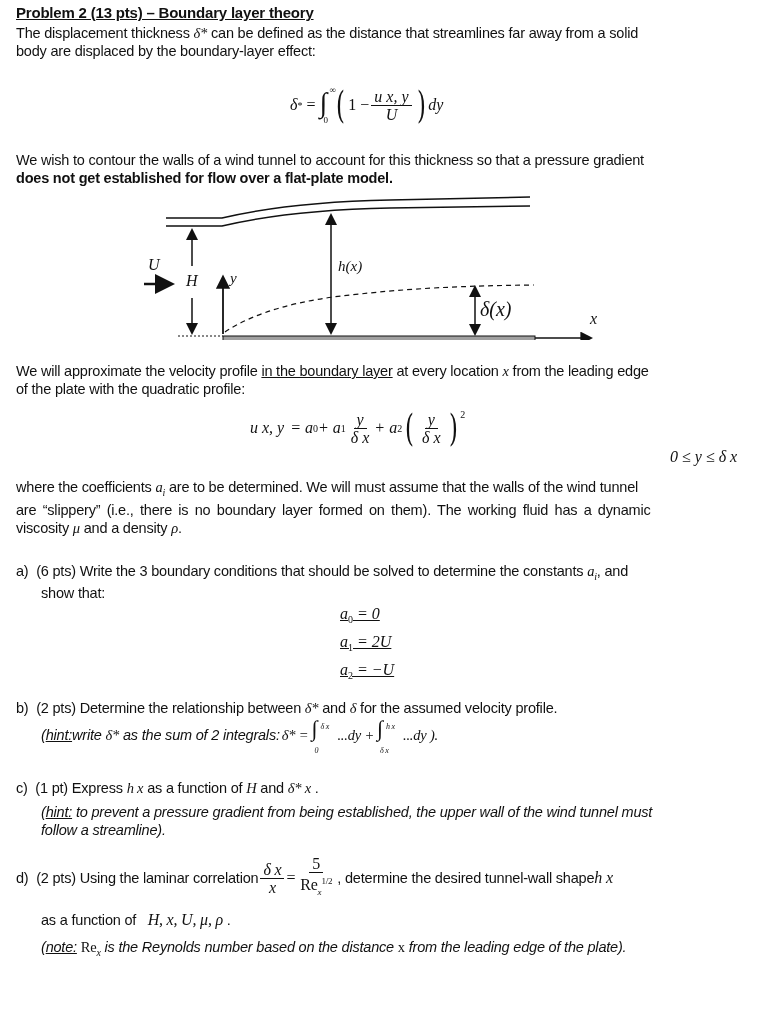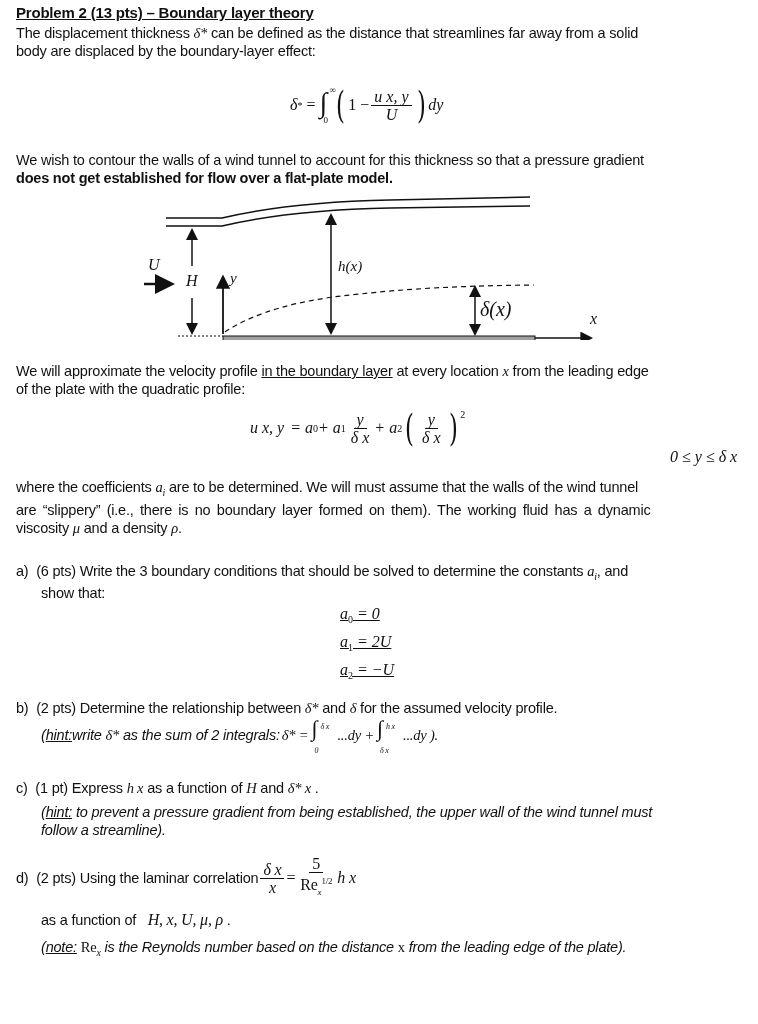--- a/index.html
+++ b/index.html
@@ -173,20 +173,20 @@
   <span>d)</span>&nbsp;&nbsp;<span>(2 pts) Using the laminar correlation </span>
   <span class="frac serif" style="font-size:16px;">
     <span class="num mi">δ  x</span>
     <span class="den mi">x</span>
   </span>
   <span class="serif" style="font-size:16px;">=</span>
   <span class="frac serif" style="font-size:16px;">
     <span class="num">5</span>
     <span class="den"><span>Re</span><sub class="mi" style="font-size:9px;">x</sub><sup style="font-size:9px;">1/2</sup></span>
   </span>
-  <span class="mi" style="font-size:16px;">h  x</span>
+  <span>, determine the desired tunnel-wall shape </span><span class="mi" style="font-size:16px;">h  x</span>
 </div>
 <div class="line" style="top:911px; left:41px;">
   <span>as a function of </span>&nbsp;&nbsp;<span class="mi" style="font-size:16px;">H, x, U, μ, ρ</span><span> .</span>
 </div>
 <div class="line it" style="top:938px; left:41px;">
   <span>(</span><span class="u">note:</span>&nbsp;<span class="serif" style="font-style:normal;">Re</span><sub class="mi">x</sub><span> is the Reynolds number based on the distance </span><span class="mi" style="font-style:normal;">x</span><span> from the leading edge of the plate).</span>
 </div>
 
 </body></html>

